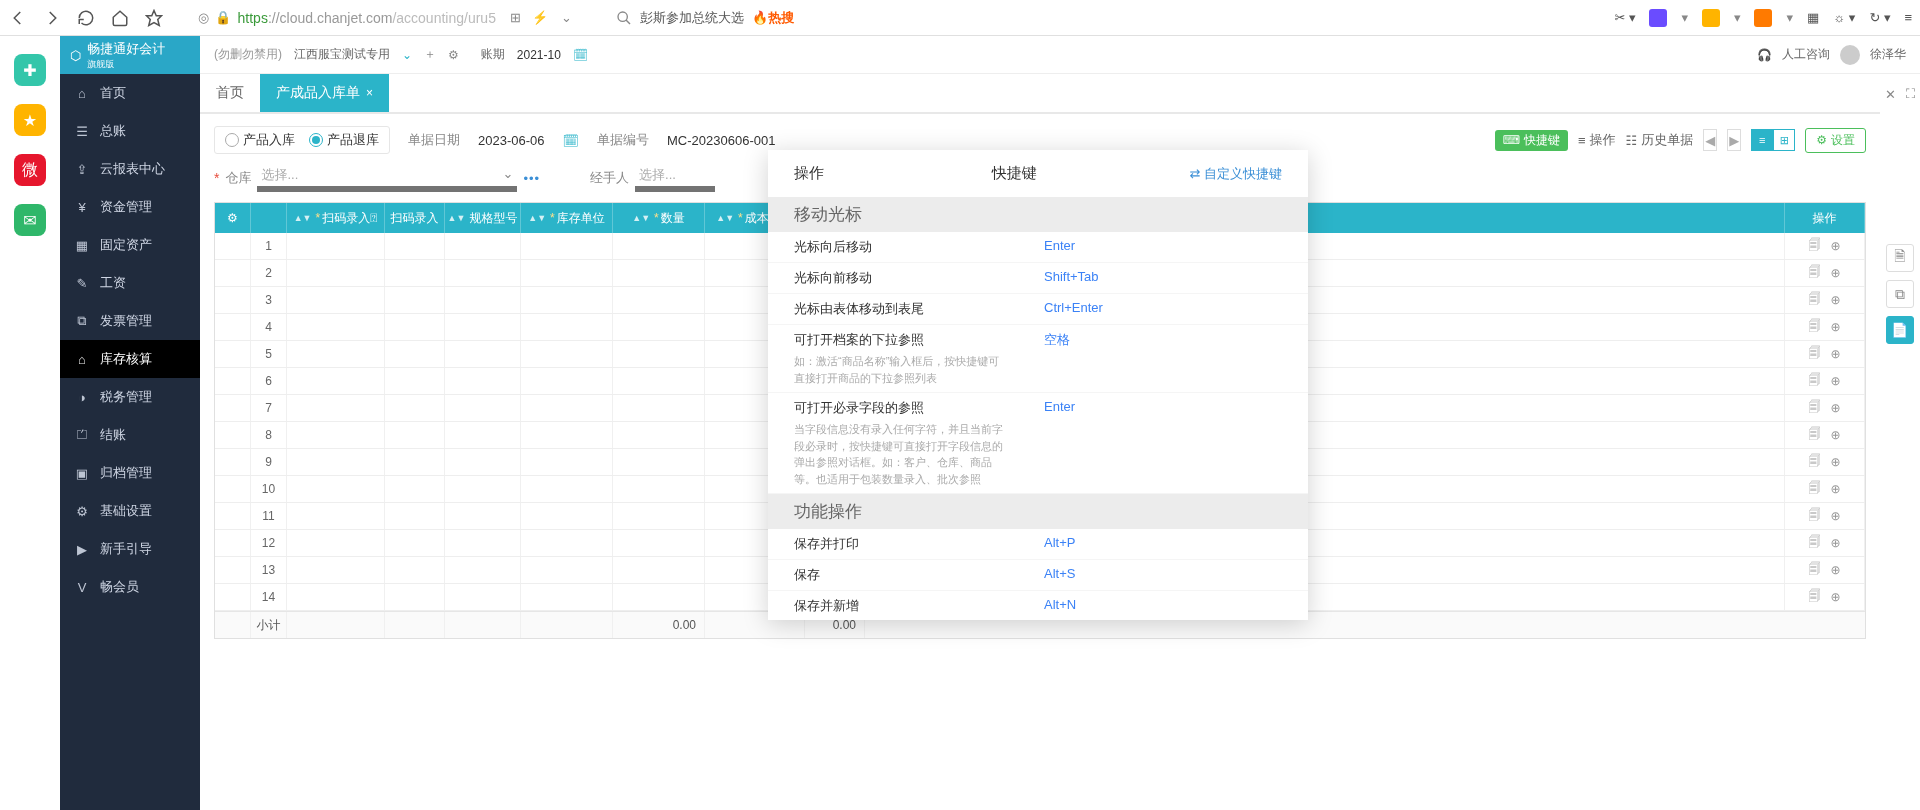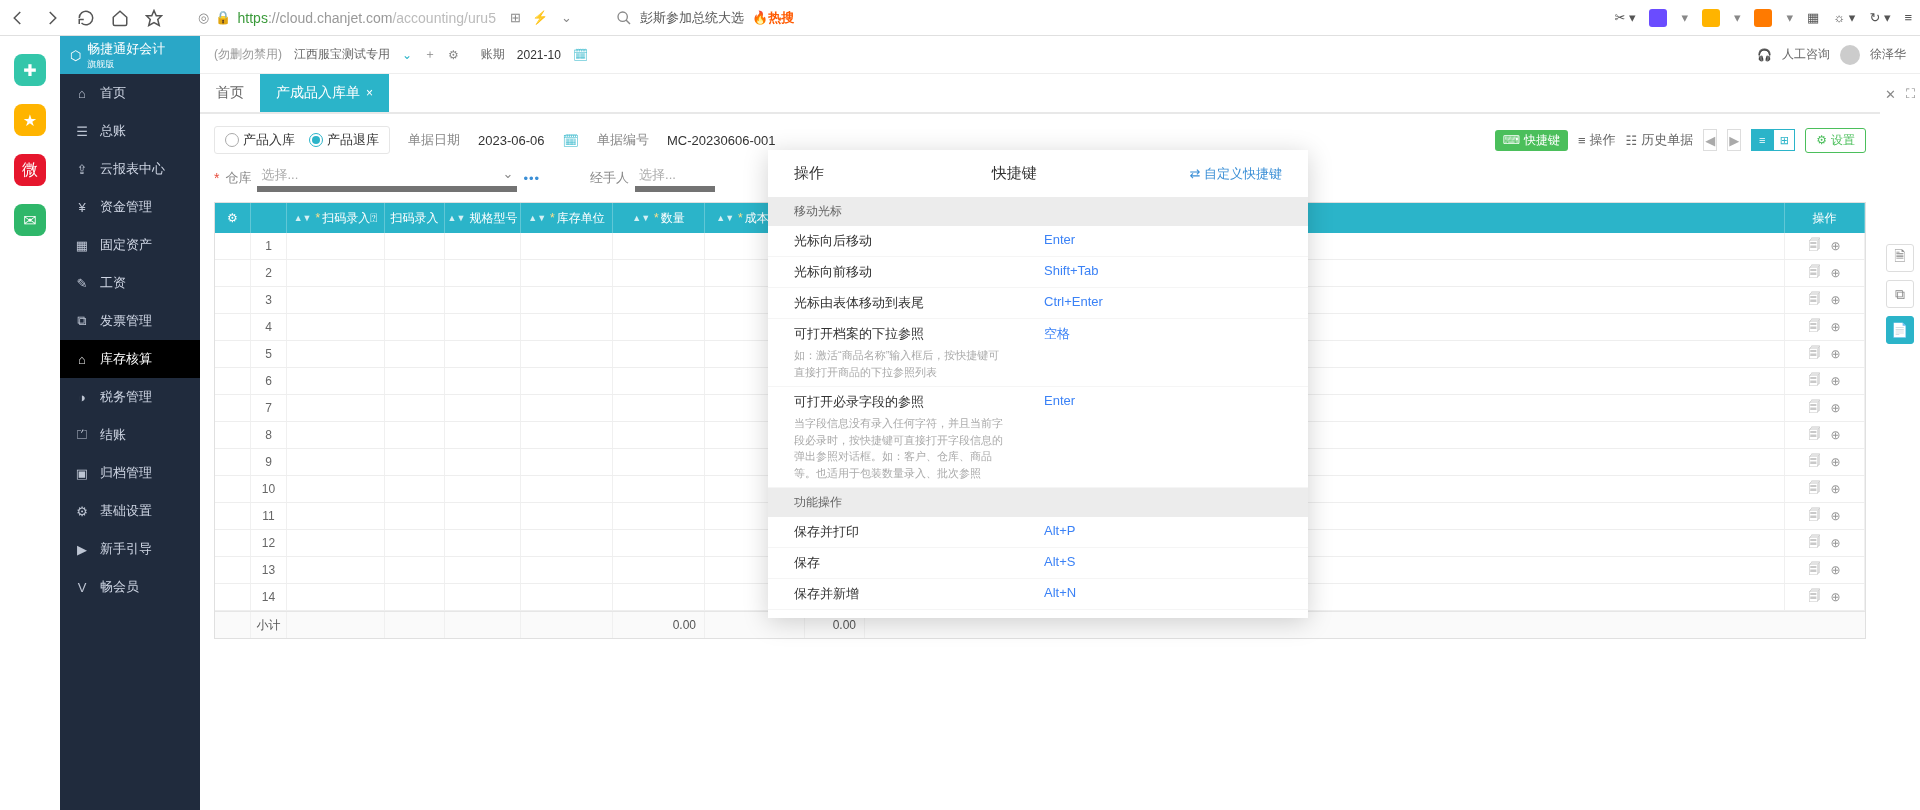--- a/index.html
+++ b/index.html
@@ -96,21 +96,21 @@
 .tfoot { display: flex; height: 27px; border-top: 1px solid #e6e6e6; font-size: 12px; color: #555; background: #fafafa; }
 
 
 .popup { position: absolute; top: 150px; left: 768px; width: 540px; background: #fff; box-shadow: 0 4px 24px rgba(0,0,0,.18); z-index: 50; font-size: 13px; max-height: 470px; display: flex; flex-direction: column; }
 .popup-head { display: flex; padding: 14px 26px; align-items: center; }
 .popup-head .col { flex: 1; color: #333; font-size: 15px; }
 .popup-head .link { color: #3b8fd6; cursor: pointer; font-size: 13px; }
 .popup-body { overflow-y: auto; flex: 1; padding: 0 0 8px; }
 .popup-body::-webkit-scrollbar { width: 8px; }
 .popup-body::-webkit-scrollbar-thumb { background: #ccc; border-radius: 4px; }
-.grp-head { background: #ececec; padding: 6px 26px; color: #666; font-size: 12px; }
+.grp-head { background: #ececec; padding: 6px 26px; color: #666; font-size: 17px; }
 .kv { display: flex; padding: 6px 26px; border-bottom: 1px solid #f5f5f5; }
 .kv .k { flex: 0 0 250px; color: #333; }
 .kv .desc { color: #aaa; font-size: 11px; margin-top: 4px; line-height: 1.5; max-width: 210px; }
 .kv .v { color: #3b82f6; }
 
 
 .right-rail { position: absolute; right: 0; top: 114px; width: 40px; bottom: 0; display: flex; flex-direction: column; align-items: center; gap: 8px; padding-top: 130px; }
 .rail-btn { width: 28px; height: 28px; border: 1px solid #ddd; border-radius: 3px; display: flex; align-items: center; justify-content: center; color: #888; cursor: pointer; font-size: 14px; }
 .rail-btn.on { background: #2bb4c9; color: #fff; border-color: #2bb4c9; }
 

